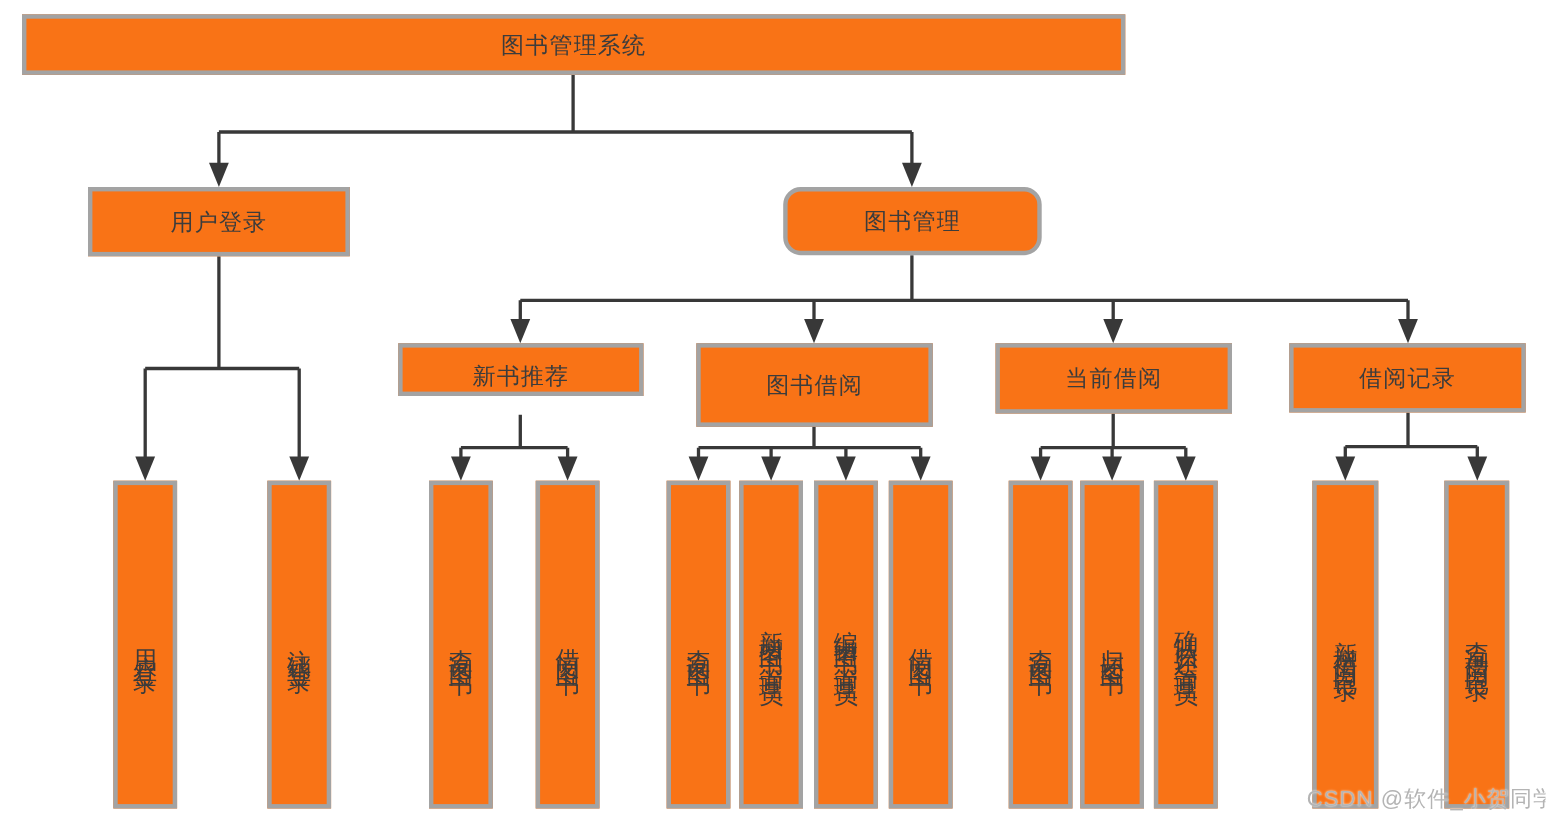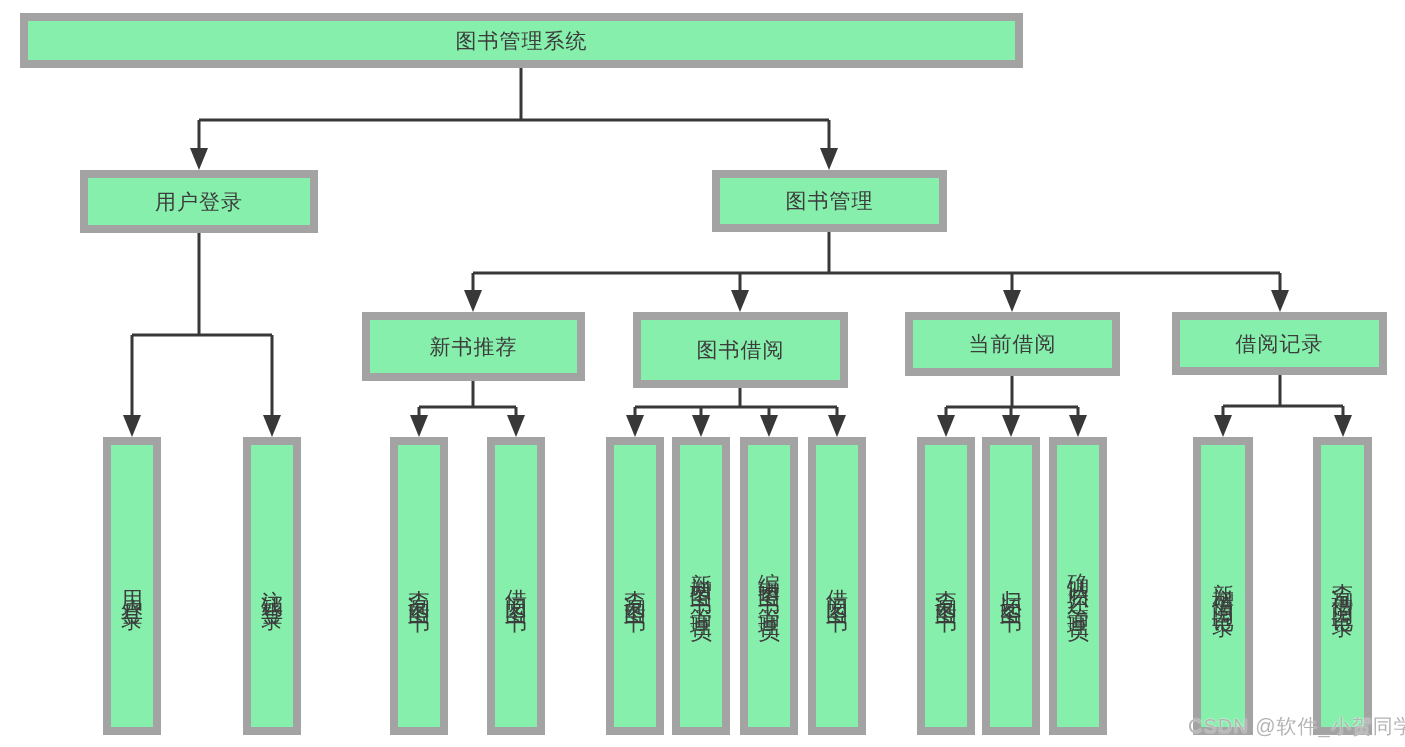--- a/index.html
+++ b/index.html
@@ -4,22 +4,22 @@
 <style>
   html,body{margin:0;padding:0;}
   body{
     width:1405px;height:747px;position:relative;overflow:hidden;
     background:#ffffff;
     font-family:"Liberation Sans","DejaVu Sans",sans-serif;
   }
   #stage{position:absolute;left:0;top:0;width:1405px;height:747px;}
   svg.connectors{position:absolute;left:0;top:0;z-index:0;}
   .box{
-    position:absolute;box-sizing:border-box;background:#86efac;
-    border:8px solid #a3a3a3;display:flex;align-items:center;justify-content:center;
+    position:absolute;box-sizing:border-box;background:#f97316;
+    border:4px solid #a3a3a3;display:flex;align-items:center;justify-content:center;
     color:#3c3c3c;font-size:21px;z-index:1;white-space:nowrap;
   }
   .hlabel{letter-spacing:1px;}
   .vbox{z-index:1;}
   .vbox .vtext{
     writing-mode:vertical-rl;text-orientation:mixed;
     font-size:22px;line-height:1;letter-spacing:7px;color:#3c3c3c;
   }
   .watermark{
     position:absolute;z-index:2;font-size:20px;color:#b4b4b4;
@@ -71,25 +71,25 @@
     </g>
   </svg>
 
   <div class="box hlabel" style="left:20px;top:13px;width:1003px;height:55px;">
     <span>图书管理系统</span>
   </div>
 
   <div class="box hlabel" style="left:80px;top:170px;width:238px;height:63px;">
     <span>用户登录</span>
   </div>
-  <div class="box hlabel" style="left:712px;top:170px;width:235px;height:62px;">
+  <div class="box hlabel" style="left:712px;top:170px;width:235px;height:62px;border-radius:16px;">
     <span>图书管理</span>
   </div>
 
-  <div class="box hlabel" style="left:362px;top:312px;width:223px;height:69px;">
+  <div class="box hlabel" style="left:362px;top:312px;width:223px;height:48px;align-items:flex-end;">
     <span>新书推荐</span>
   </div>
   <div class="box hlabel" style="left:633px;top:312px;width:215px;height:76px;">
     <span>图书借阅</span>
   </div>
   <div class="box hlabel" style="left:1172px;top:312px;width:215px;height:63px;">
     <span>借阅记录</span>
   </div>
   <div class="box hlabel" style="left:905px;top:312px;width:215px;height:64px;">
     <span>当前借阅</span>

